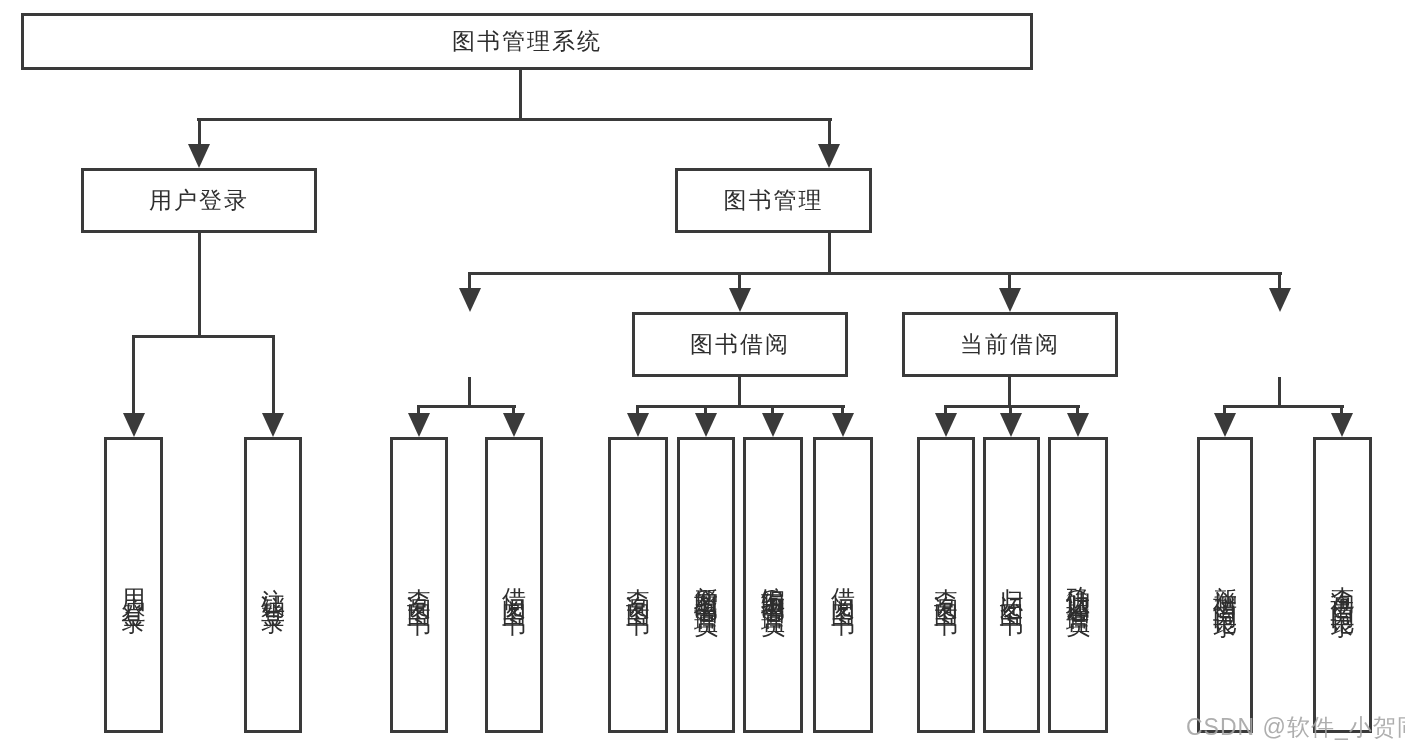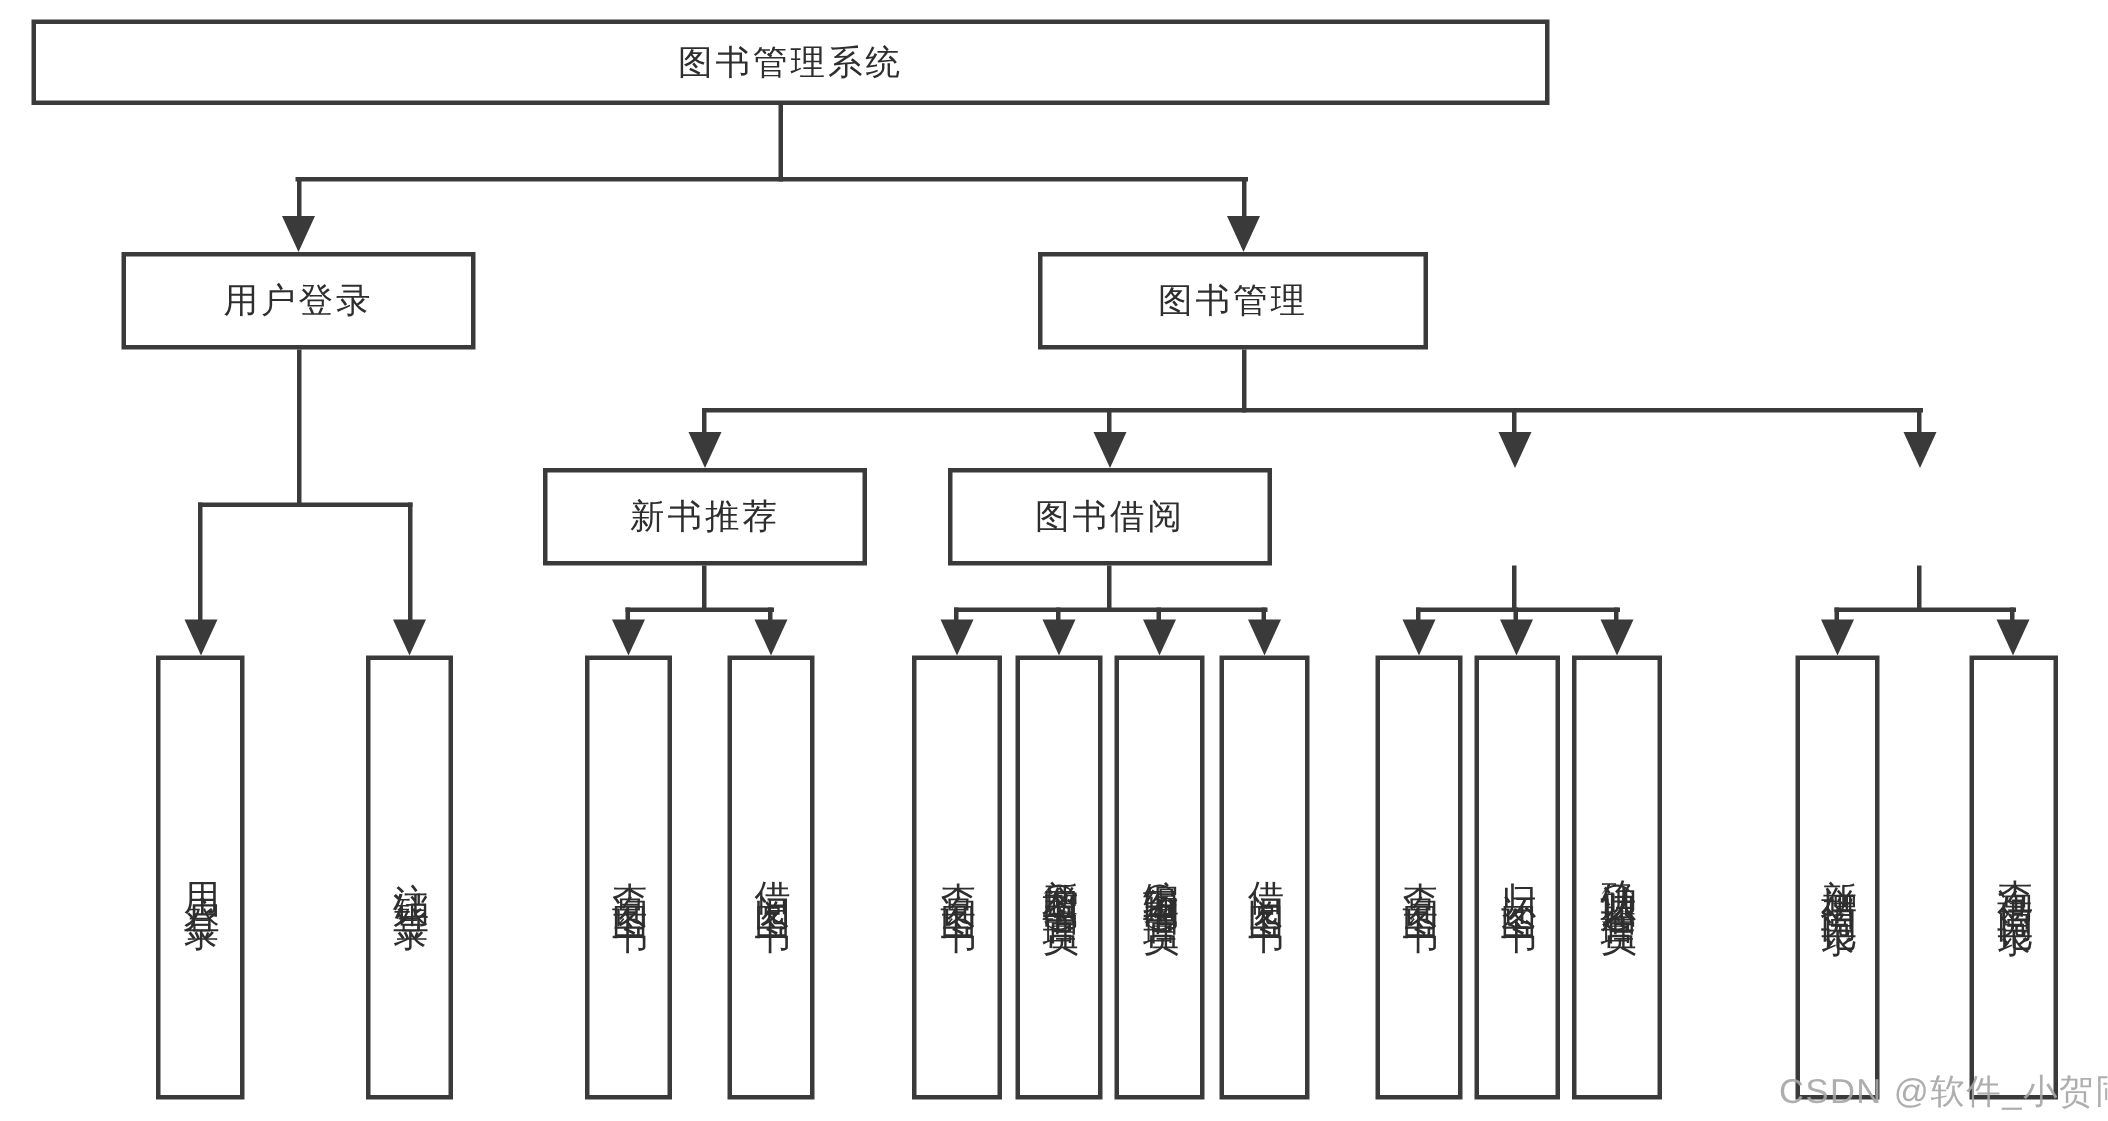--- a/index.html
+++ b/index.html
@@ -66,21 +66,21 @@
   <div class="ln" style="left:519px;top:69px;width:3px;height:52px"></div>
   <div class="ln" style="left:197px;top:118px;width:635px;height:3px"></div>
   <div class="ln" style="left:198px;top:118px;width:3px;height:30px"></div>
   <div class="ar" style="left:188px;top:144px"></div>
   <div class="ln" style="left:828px;top:118px;width:3px;height:30px"></div>
   <div class="ar" style="left:818px;top:144px"></div>
 
   <div class="box" style="left:81px;top:168px;width:236px;height:65px">
     <span class="hlabel">用户登录</span>
   </div>
-  <div class="box" style="left:692px;top:168px;width:260px;height:65px">
+  <div class="box" style="left:675px;top:168px;width:197px;height:65px">
     <span class="hlabel">图书管理</span>
   </div>
 
   <div class="ln" style="left:198px;top:233px;width:3px;height:105px"></div>
   <div class="ln" style="left:132px;top:335px;width:143px;height:3px"></div>
   <div class="ln" style="left:132px;top:335px;width:3px;height:82px"></div>
   <div class="ar" style="left:123px;top:413px"></div>
   <div class="ln" style="left:272px;top:335px;width:3px;height:82px"></div>
   <div class="ar" style="left:262px;top:413px"></div>
 
@@ -88,25 +88,25 @@
   <div class="ln" style="left:468px;top:272px;width:814px;height:3px"></div>
   <div class="ln" style="left:468px;top:272px;width:3px;height:20px"></div>
   <div class="ar" style="left:459px;top:288px"></div>
   <div class="ln" style="left:738px;top:272px;width:3px;height:20px"></div>
   <div class="ar" style="left:729px;top:288px"></div>
   <div class="ln" style="left:1008px;top:272px;width:3px;height:20px"></div>
   <div class="ar" style="left:999px;top:288px"></div>
   <div class="ln" style="left:1278px;top:272px;width:3px;height:20px"></div>
   <div class="ar" style="left:1269px;top:288px"></div>
 
-  <div class="box" style="left:362px;top:312px;width:216px;height:65px">
-    <span class="hlabel">新书推荐</span>
-  </div>
   <div class="box" style="left:632px;top:312px;width:216px;height:65px">
     <span class="hlabel">图书借阅</span>
+  </div>
+  <div class="box" style="left:902px;top:312px;width:216px;height:65px">
+    <span class="hlabel">当前借阅</span>
   </div>
 
   <div class="ln" style="left:468px;top:377px;width:3px;height:31px"></div>
   <div class="ln" style="left:417px;top:405px;width:99px;height:3px"></div>
   <div class="ln" style="left:417px;top:405px;width:3px;height:12px"></div>
   <div class="ar" style="left:408px;top:413px"></div>
   <div class="ln" style="left:512px;top:405px;width:3px;height:12px"></div>
   <div class="ar" style="left:503px;top:413px"></div>
 
   <div class="ln" style="left:738px;top:377px;width:3px;height:31px"></div>

